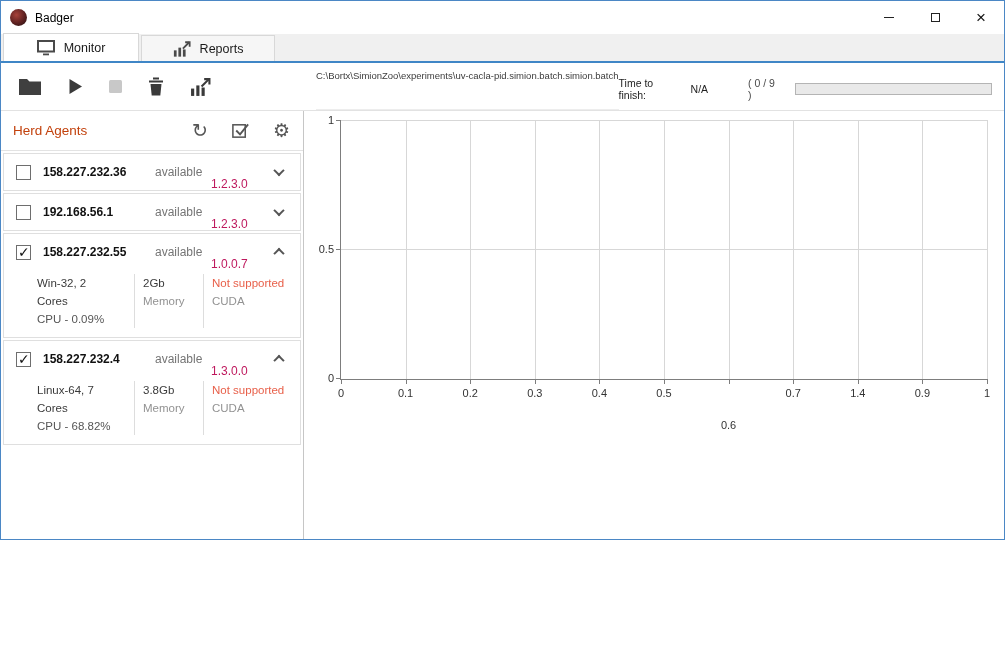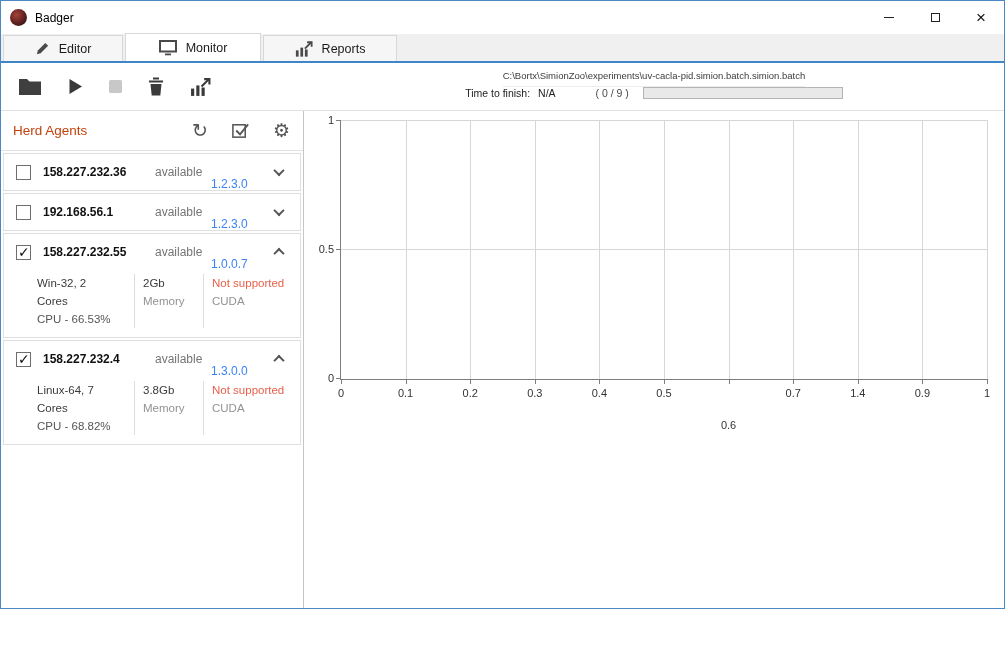--- a/index.html
+++ b/index.html
@@ -1,17 +1,17 @@
 <!DOCTYPE html>
 <html><head>
 <meta charset="utf-8">
 <style>
   * { box-sizing: border-box; margin: 0; padding: 0; }
   html,body { width:1005px; height:669px; font-family:"Liberation Sans", sans-serif; background:#fff; cursor:default; }
-  .window { width:1005px; height:609px; border:1px solid #4b87c5; display:flex; flex-direction:column; background:#fff; }
+  .window { width:1005px; height:540px; border:1px solid #4b87c5; display:flex; flex-direction:column; background:#fff; }
 
   
   .titlebar { height:33px; display:flex; align-items:center; padding-left:9px; background:#fff; flex:0 0 auto; }
   .app-icon { width:17px; height:17px; border-radius:50%; background:radial-gradient(circle at 38% 35%, #a8423a 0%, #5c2020 55%, #1d0f10 100%); flex:0 0 auto; }
   .title-text { margin-left:8px; font-size:12px; color:#000; }
   .win-controls { margin-left:auto; display:flex; height:100%; }
   .win-btn { width:46px; height:100%; display:flex; align-items:center; justify-content:center; color:#222; }
   .glyph-min { width:10px; height:1px; background:#222; display:block; }
   .glyph-max { width:9px; height:9px; border:1px solid #222; display:block; }
   .glyph-close::before { content:"×"; font-size:17px; line-height:1; color:#111; }
@@ -20,21 +20,21 @@
   .tabstrip { height:29px; background:#f0f0f0; display:flex; align-items:flex-end; padding-left:2px; border-bottom:2px solid #3f86c6; flex:0 0 auto; }
   .tab { height:26px; display:flex; align-items:center; justify-content:center; gap:9px; background:#f6f6f6; border:1px solid #d8d8d8; border-bottom:none; margin-right:2px; font-size:12.5px; color:#1a1a1a; }
   .tab.w1{ width:120px; } .tab.w2{ width:136px; } .tab.w3{ width:134px; }
   .tab.active { background:#fff; height:28px; }
   .ticon { display:flex; align-items:center; }
 
   
   .toolbar { height:48px; display:flex; background:#fff; border-bottom:1px solid #e2e2e2; flex:0 0 auto; }
   .tool-icons { width:303px; flex:0 0 auto; display:flex; align-items:center; gap:22px; padding-left:15px; }
   .tbtn { background:none; border:none; display:flex; align-items:center; justify-content:center; cursor:pointer; padding:2px; }
-  .statusarea { flex:1; padding:4px 12px 0 12px; display:flex; flex-direction:column;align-items:center; }
+  .statusarea { flex:1; padding:4px 12px 0 12px; display:flex; flex-direction:row; }
   .path-row { font-size:9.5px; color:#3c3c3c; padding:3px 0 5px 0; border-bottom:1px solid #ededed; white-space:nowrap; }
   .finish-row { display:flex; align-items:center; margin-top:0; font-size:10.5px; color:#222; }
   .t-value { margin-left:8px; }
   .counter { margin-left:40px; color:#4a4a4a; }
   .progressbar { margin-left:14px; width:200px; height:12px; border:1px solid #b4b4b4; background:#e9e9e9; }
   .progress-fill { height:100%; width:0; background:#6cc261; }
 
   
   .main { flex:1; display:flex; min-height:0; }
   .leftpanel { width:303px; flex:0 0 auto; border-right:1px solid #c6c6c6; display:flex; flex-direction:column; background:#fff; }
@@ -43,21 +43,21 @@
   .hicons { margin-left:auto; display:flex; align-items:center; gap:23px; }
   .hicon { color:#555; font-family:"DejaVu Sans", sans-serif; font-size:19px; line-height:1; cursor:pointer; display:flex; align-items:center; }
 
   .agentlist { padding:2px; display:flex; flex-direction:column; gap:2px; overflow:hidden; }
   .agent { border:1px solid #dfdfdf; background:#fff; }
   .agent-head { height:36px; display:flex; align-items:center; padding:0 10px 0 12px; }
   .checkbox { width:15px; height:15px; border:1px solid #6e6e6e; background:#fff; position:relative; flex:0 0 auto; margin-right:12px; cursor:pointer; }
   .checkbox.checked::after { content:"✓"; position:absolute; left:1px; top:-2px; font-size:14px; font-weight:bold; color:#111; font-family:"DejaVu Sans", sans-serif; }
   .ip { width:112px; font-size:12px; font-weight:bold; color:#111; }
   .status { width:56px; font-size:12px; color:#757575; }
-  .version { font-size:12px; color:#3b82f6;margin-top:24px; }
+  .version { font-size:12px; color:#be185d;margin-top:24px; }
   .chev { margin-left:auto; margin-right:7px; width:8px; height:8px; border-right:2px solid #555; border-bottom:2px solid #555; transform:rotate(45deg) translate(-1px,-1px); cursor:pointer; }
   .chev.up { transform:rotate(-135deg) translate(-1px,-1px); }
 
   .agent-detail { display:flex; padding:4px 0 9px 33px; }
   .dcell { font-size:11.5px; line-height:18px; }
   .dcell .l1 { color:#3a3a3a; }
   .dcell .l2 { color:#555; }
   .dcell .lab { color:#929292; }
   .dcell .bad { color:#e8604a; }
   .dc1 { width:98px; border-right:1px solid #ddd; padding-right:22px; }
@@ -89,28 +89,20 @@
       <div class="win-btn">
           <span class="glyph-max"></span>
         </div>
       <div class="win-btn">
           <span class="glyph-close"></span>
         </div>
     </div>
   </div>
 
   <div class="tabstrip">
-    <div class="tab w1">
-      <span class="ticon">
-        <svg width="15" height="15" viewBox="0 0 16 16">
-            <path d="M2 14 L3 10 L11 2 L14 5 L6 13 Z" fill="#4a4a4a"></path>
-          </svg>
-      </span>
-      <span>Editor</span>
-    </div>
     <div class="tab w2 active">
       <span class="ticon">
         <svg width="18" height="16" viewBox="0 0 18 16">
           <rect x="1" y="1" width="16" height="10.5" fill="none" stroke="#4a4a4a" stroke-width="2"></rect>
           <rect x="6" y="13.5" width="6" height="1.8" fill="#4a4a4a"></rect>
         </svg>
       </span>
       <span>Monitor</span>
     </div>
     <div class="tab w3">
@@ -217,21 +209,21 @@
           <div class="agent-head">
             <span class="checkbox checked"></span>
             <span class="ip">158.227.232.55</span>
             <span class="status">available</span>
             <span class="version">1.0.0.7</span>
             <span class="chev up"></span>
           </div>
           <div class="agent-detail">
             <div class="dcell dc1">
               <div class="l1">Win-32, 2 Cores</div>
-              <div class="l2">CPU - 66.53%</div>
+              <div class="l2">CPU - 0.09%</div>
             </div>
             <div class="dcell dc2">
               <div class="l1">2Gb</div>
               <div class="lab">Memory</div>
             </div>
             <div class="dcell dc3">
               <div class="bad">Not supported</div>
               <div class="lab">CUDA</div>
             </div>
           </div>

